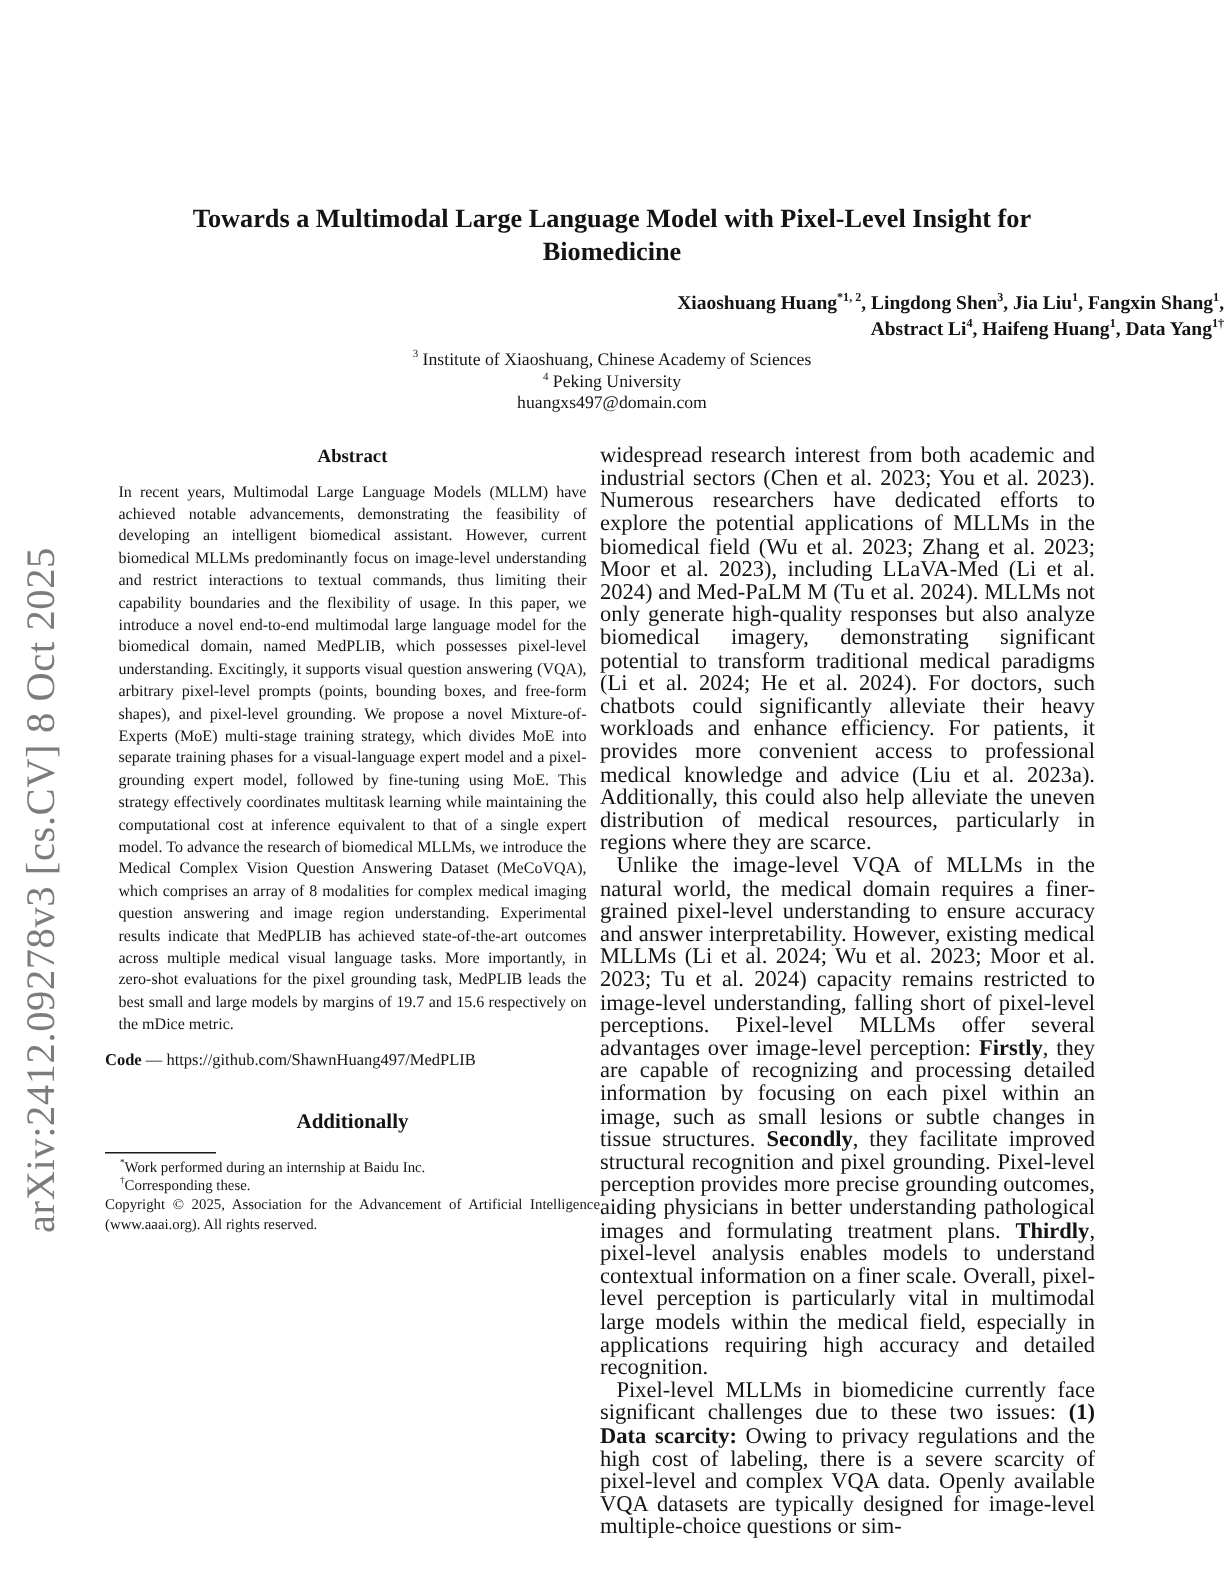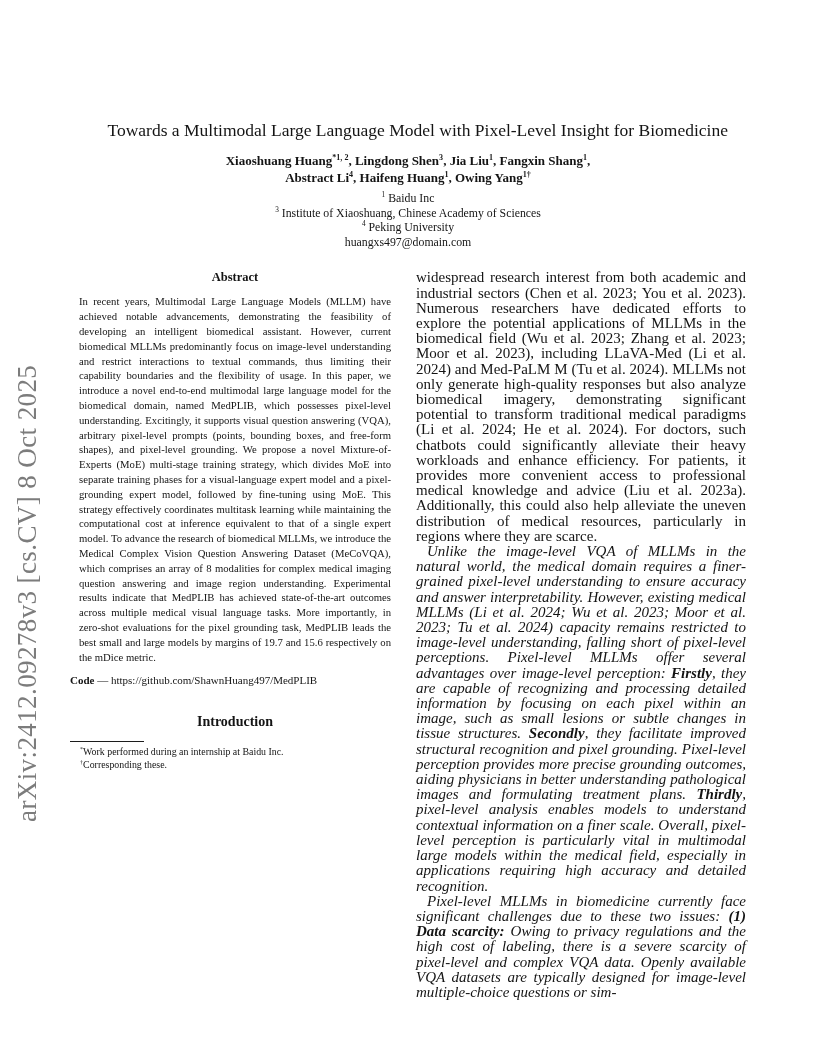--- a/index.html
+++ b/index.html
@@ -21,37 +21,37 @@
     transform-origin: 0 0;
     transform: rotate(-90deg);
     white-space: nowrap;
     font-size: 27px;
     color: #7c7c7c;
     letter-spacing: 0.4px;
   }
   .content { padding-top: 119px; }
   .title {
     width: 640px;
-    margin: 0 auto;
-    text-align: right;
-    font-weight: normal;
+    margin: 15px auto;
+    text-align: center;
+    font-weight: bold;
     font-size: 17.5px;
     line-height: 22px;
   }
   .authors {
     margin-top: 11px;
-    text-align: center;
+    text-align: right;
     font-weight: bold;
     font-size: 13px;
     line-height: 17px;
   }
   .authors + .authors { margin-top: 0; }
   .affils { margin-top: 5px; text-align: center; font-size: 11.8px; line-height: 14.6px; }
   sup { font-size: 0.62em; line-height: 0; }
-  .cols { display: flex; gap: 16px; padding: 0 70px; margin-top: 21px; }
+  .cols { display: flex; padding: 0 70px; margin-top: 21px; }
   .col { width: 330px; }
   .abstract-heading {
     text-align: center;
     font-weight: bold;
     font-size: 12.5px;
     margin-bottom: 9px;
   }
   .abstract-body {
     font-size: 10.7px;
     line-height: 14.8px;
@@ -62,59 +62,59 @@
   .code-line b { font-weight: bold; }
   .section-heading {
     text-align: center;
     font-weight: bold;
     font-size: 14px;
     margin-top: 27px;
     margin-bottom: 10px;
   }
   .body-par { font-size: 15px; line-height: 15.2px; text-align: justify; }
   .body-par + .body-par { margin-top: 0; }
-  .indent { text-indent: 11px; font-style: italic; }
+  .indent { text-indent: 11px; }
   .footnotes { margin-top: 11px; font-size: 9.9px; line-height: 12.7px; text-align: justify; }
   .fn-rule { width: 74px; border-top: 1.1px solid #1c1c1c; margin-bottom: 4px; }
   .fn-indent { text-indent: 10px; }
 </style>
 </head>
 <body>
 
 <div class="page">
   <div class="watermark">arXiv:2412.09278v3  [cs.CV]  8 Oct 2025</div>
 
   <div class="content">
     <div class="title">Towards a Multimodal Large Language Model with Pixel-Level Insight for Biomedicine</div>
 
     <div class="authors"><span>Xiaoshuang Huang</span><sup>*1, 2</sup><span>, Lingdong Shen</span><sup>3</sup><span>, Jia Liu</span><sup>1</sup><span>, Fangxin Shang</span><sup>1</sup><span>,</span></div>
-    <div class="authors"><span>Abstract Li</span><sup>4</sup><span>, Haifeng Huang</span><sup>1</sup><span>, Owing Yang</span><sup>1†</sup></div>
+    <div class="authors"><span>Abstract Li</span><sup>4</sup><span>, Haifeng Huang</span><sup>1</sup><span>, Data Yang</span><sup>1†</sup></div>
 
     <div class="affils">
-      <div><sup>1</sup><span> Baidu Inc</span></div>
       <div><sup>3</sup><span> Institute of Xiaoshuang, Chinese Academy of Sciences</span></div>
       <div><sup>4</sup><span> Peking University</span></div>
       <div>huangxs497@domain.com</div>
     </div>
 
     <div class="cols">
       <div class="col">
         <div class="abstract-heading">Abstract</div>
         <div class="abstract-body">In recent years, Multimodal Large Language Models (MLLM) have achieved notable advancements, demonstrating the feasibility of developing an intelligent biomedical assistant. However, current biomedical MLLMs predominantly focus on image-level understanding and restrict interactions to textual commands, thus limiting their capability boundaries and the flexibility of usage. In this paper, we introduce a novel end-to-end multimodal large language model for the biomedical domain, named MedPLIB, which possesses pixel-level understanding. Excitingly, it supports visual question answering (VQA), arbitrary pixel-level prompts (points, bounding boxes, and free-form shapes), and pixel-level grounding. We propose a novel Mixture-of-Experts (MoE) multi-stage training strategy, which divides MoE into separate training phases for a visual-language expert model and a pixel-grounding expert model, followed by fine-tuning using MoE. This strategy effectively coordinates multitask learning while maintaining the computational cost at inference equivalent to that of a single expert model. To advance the research of biomedical MLLMs, we introduce the Medical Complex Vision Question Answering Dataset (MeCoVQA), which comprises an array of 8 modalities for complex medical imaging question answering and image region understanding. Experimental results indicate that MedPLIB has achieved state-of-the-art outcomes across multiple medical visual language tasks. More importantly, in zero-shot evaluations for the pixel grounding task, MedPLIB leads the best small and large models by margins of 19.7 and 15.6 respectively on the mDice metric.</div>
 
         <div class="code-line">
           <b>Code</b><span> — </span><span>https://github.com/ShawnHuang497/MedPLIB</span>
         </div>
 
-        <div class="section-heading">Introduction</div>
+        <div class="section-heading">Additionally</div>
 
         <div class="footnotes">
           <div class="fn-rule"></div>
           <div class="fn-indent"><sup>*</sup><span>Work performed during an internship at Baidu Inc.</span></div>
           <div class="fn-indent"><sup>†</sup><span>Corresponding these.</span></div>
+          <div>Copyright © 2025, Association for the Advancement of Artificial Intelligence (www.aaai.org). All rights reserved.</div>
         </div>
       </div>
 
       <div class="col">
         <div class="body-par">widespread research interest from both academic and industrial sectors (Chen et al. 2023; You et al. 2023). Numerous researchers have dedicated efforts to explore the potential applications of MLLMs in the biomedical field (Wu et al. 2023; Zhang et al. 2023; Moor et al. 2023), including LLaVA-Med (Li et al. 2024) and Med-PaLM M (Tu et al. 2024). MLLMs not only generate high-quality responses but also analyze biomedical imagery, demonstrating significant potential to transform traditional medical paradigms (Li et al. 2024; He et al. 2024). For doctors, such chatbots could significantly alleviate their heavy workloads and enhance efficiency. For patients, it provides more convenient access to professional medical knowledge and advice (Liu et al. 2023a). Additionally, this could also help alleviate the uneven distribution of medical resources, particularly in regions where they are scarce.</div>
         <div class="body-par indent"><span>Unlike the image-level VQA of MLLMs in the natural world, the medical domain requires a finer-grained pixel-level understanding to ensure accuracy and answer interpretability. However, existing medical MLLMs (Li et al. 2024; Wu et al. 2023; Moor et al. 2023; Tu et al. 2024) capacity remains restricted to image-level understanding, falling short of pixel-level perceptions. Pixel-level MLLMs offer several advantages over image-level perception: </span><b>Firstly</b><span>, they are capable of recognizing and processing detailed information by focusing on each pixel within an image, such as small lesions or subtle changes in tissue structures. </span><b>Secondly</b><span>, they facilitate improved structural recognition and pixel grounding. Pixel-level perception provides more precise grounding outcomes, aiding physicians in better understanding pathological images and formulating treatment plans. </span><b>Thirdly</b><span>, pixel-level analysis enables models to understand contextual information on a finer scale. Overall, pixel-level perception is particularly vital in multimodal large models within the medical field, especially in applications requiring high accuracy and detailed recognition.</span></div>
         <div class="body-par indent"><span>Pixel-level MLLMs in biomedicine currently face significant challenges due to these two issues: </span><b>(1) Data scarcity:</b><span> Owing to privacy regulations and the high cost of labeling, there is a severe scarcity of pixel-level and complex VQA data. Openly available VQA datasets are typically designed for image-level multiple-choice questions or sim-</span></div>
       </div>
     </div>
   </div>

